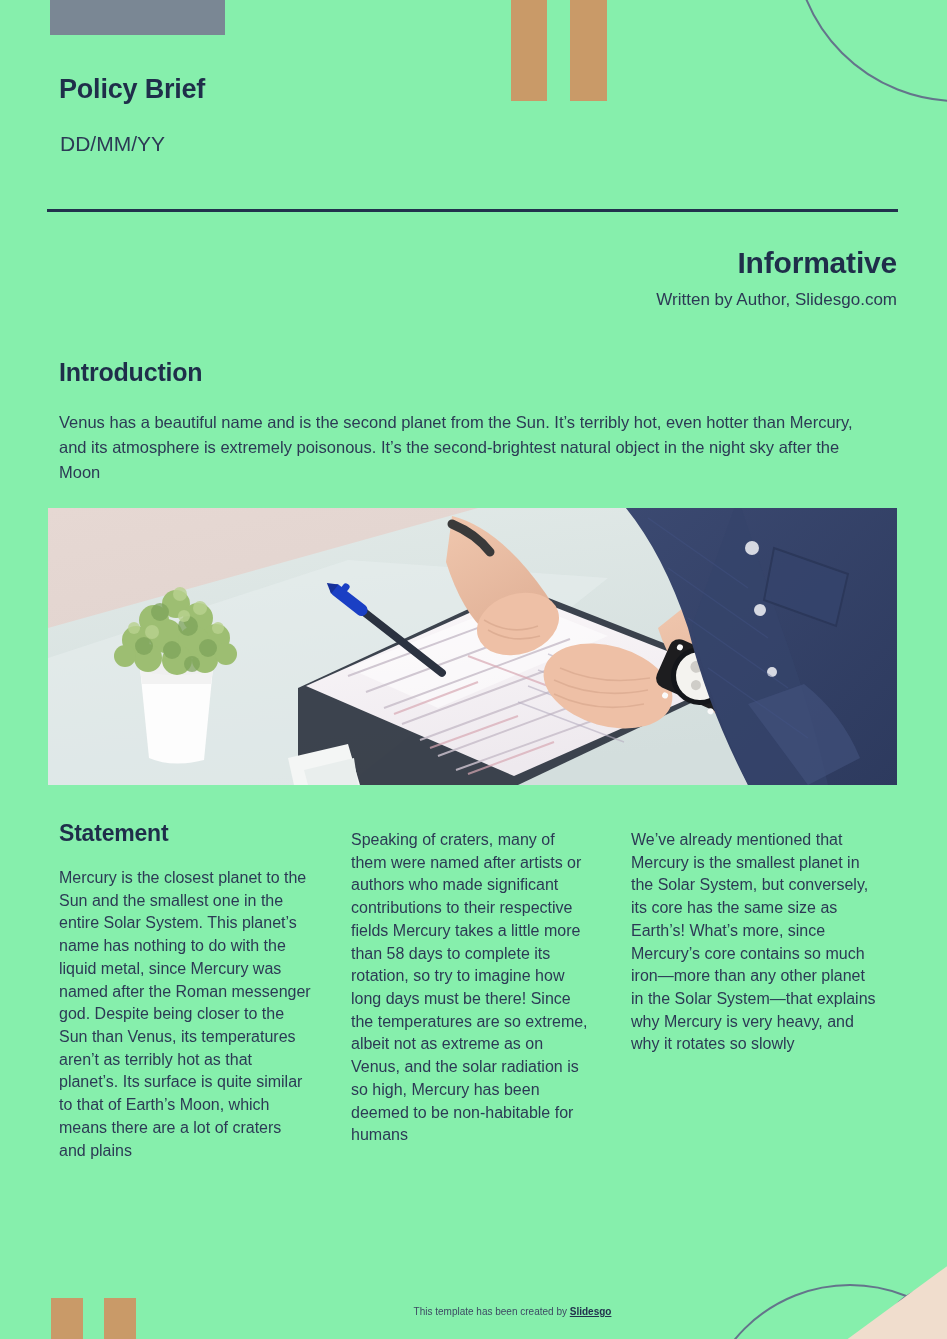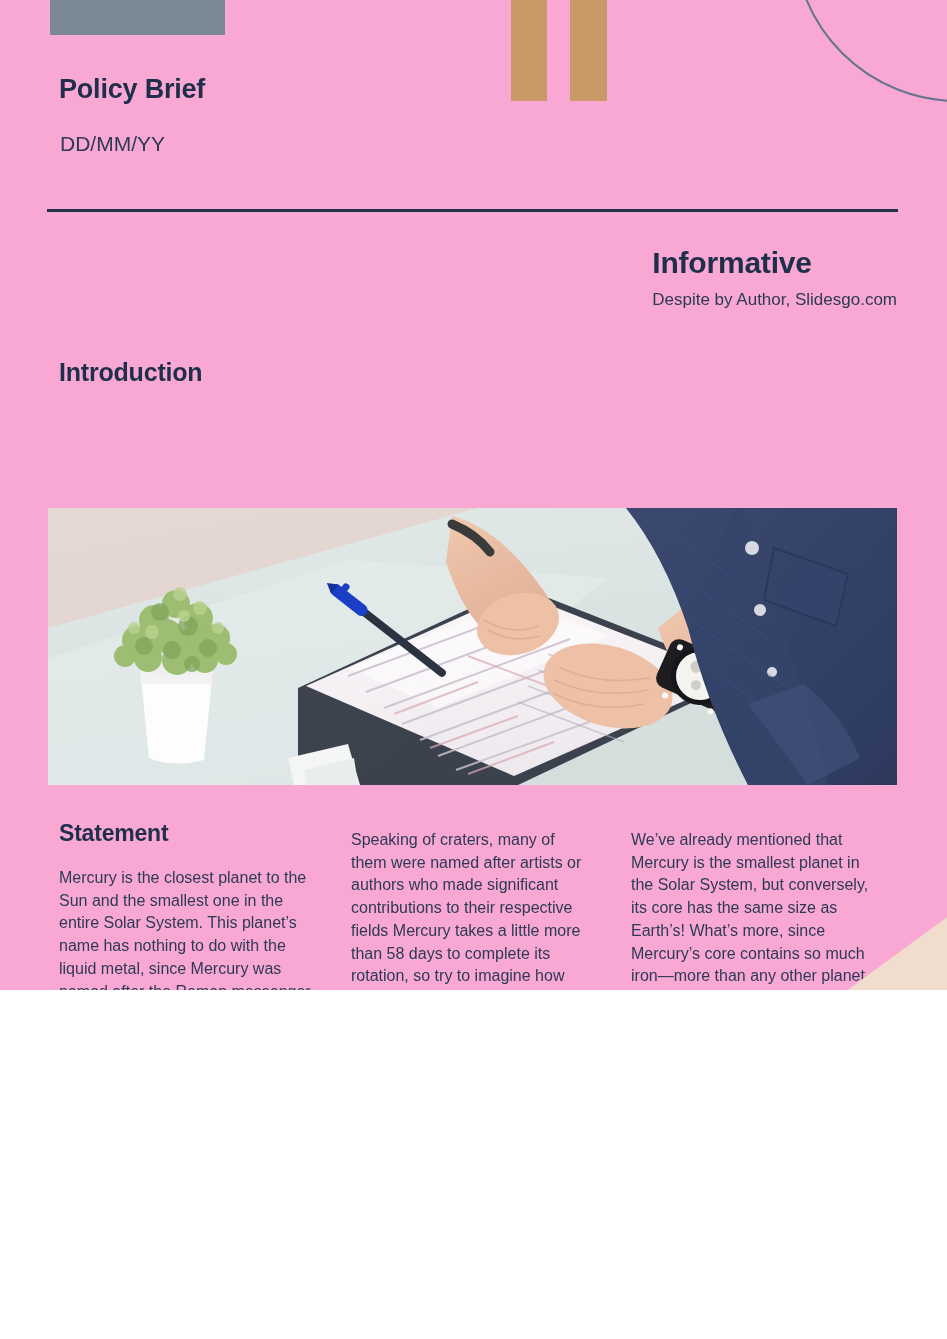--- a/index.html
+++ b/index.html
@@ -14,22 +14,22 @@
   body {
     font-family: "Liberation Sans", sans-serif;
     position: relative;
     overflow: hidden;
     color: #22314d;
   }
 
   .page {
     position: relative;
     width: 947px;
-    height: 990px;
-    background: #f9a8d4;
+    height: 1339px;
+    background: #86efac;
     overflow: hidden;
     text-decoration: underline;
   }
 
   
   .deco-gray-rect {
     position: absolute;
     left: 50px;
     top: -2px;
     width: 175px;
@@ -115,21 +115,21 @@
     width: 851px;
     height: 3px;
     background: #22314d;
   }
 
   
   .subject {
     position: absolute;
     right: 50px;
     top: 246px;
-    text-align: left;
+    text-align: right;
   }
   .subject-title {
     font-size: 30px;
     font-weight: bold;
     color: #1f2e4a;
     letter-spacing: -0.2px;
   }
   .subject-author {
     margin-top: 10px;
     font-size: 17px;
@@ -232,25 +232,26 @@
   <div class="deco-bar top-a"></div>
   <div class="deco-bar top-b"></div>
   <div class="deco-circle-outline-top"></div>
 
   <div class="doc-title">Policy Brief</div>
   <div class="doc-date">DD/MM/YY</div>
   <div class="rule"></div>
 
   <div class="subject">
     <div class="subject-title">Informative</div>
-    <div class="subject-author">Despite by Author, Slidesgo.com</div>
+    <div class="subject-author">Written by Author, Slidesgo.com</div>
   </div>
 
   <div class="intro">
     <div class="intro-heading">Introduction</div>
+    <div class="intro-body">Venus has a beautiful name and is the second planet from the Sun. It’s terribly hot, even hotter than Mercury, and its atmosphere is extremely poisonous. It’s the second-brightest natural object in the night sky after the Moon</div>
   </div>
 
   <div class="hero">
     <svg viewBox="0 0 849 277" preserveAspectRatio="none">
       <defs>
         <linearGradient id="wallg" x1="0" y1="0" x2="0.6" y2="1">
           <stop offset="0" stop-color="#e6d8d3"></stop>
           <stop offset="1" stop-color="#ded0cb"></stop>
         </linearGradient>
         <linearGradient id="deskg" x1="0" y1="0" x2="0.4" y2="1">

